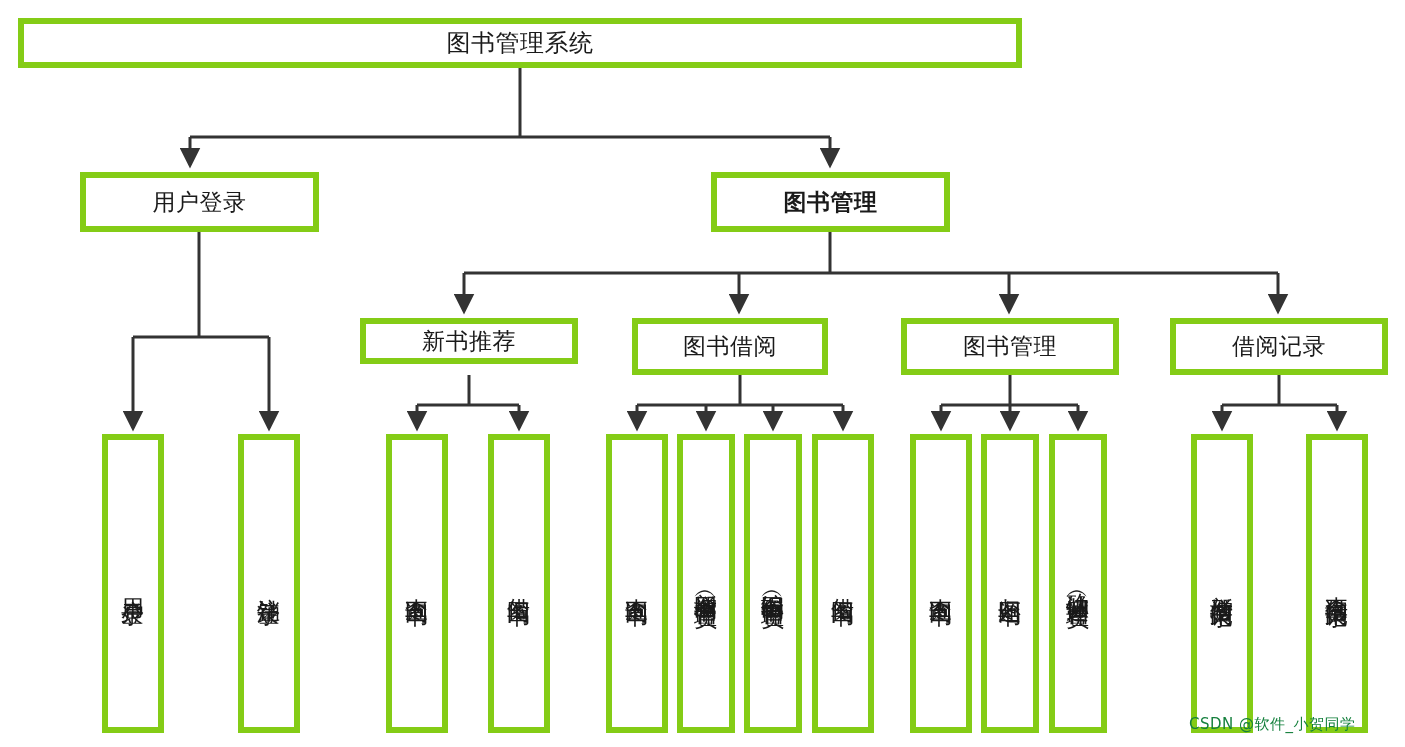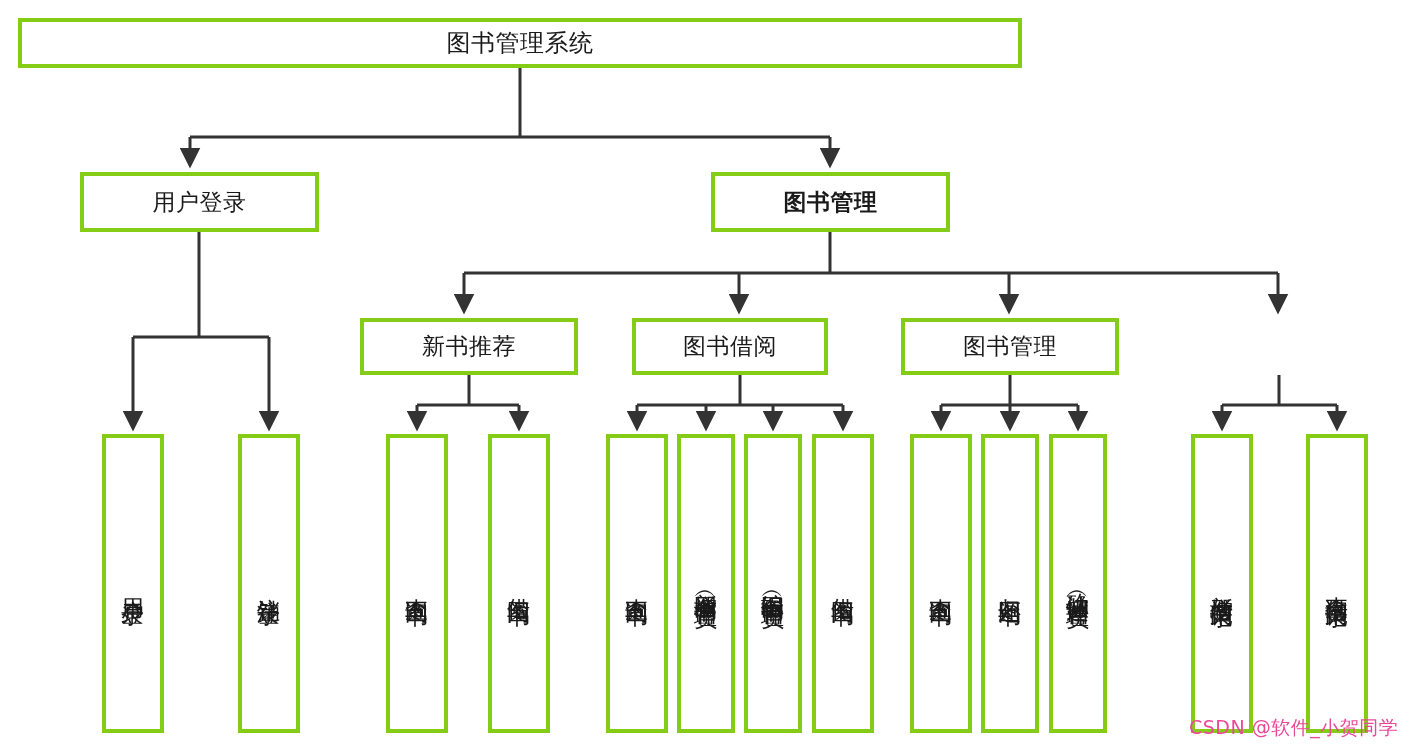--- a/index.html
+++ b/index.html
@@ -22,21 +22,21 @@
     position: absolute;
     left: 0;
     top: 0;
     width: 1405px;
     height: 747px;
     pointer-events: none;
   }
   .node {
     position: absolute;
     box-sizing: border-box;
-    border: 4px solid #84cc16;
+    border: 6px solid #84cc16;
     background: #ffffff;
     display: flex;
     align-items: center;
     justify-content: center;
     color: #1a1a1a;
     text-align: center;
   }
   .node.h {
     
     font-size: 23px;
@@ -57,22 +57,22 @@
     justify-content: center;
   }
   .vtext {
     writing-mode: vertical-rl;
     text-orientation: upright;
     white-space: nowrap;
     display: block;
   }
   .watermark {
     position: absolute;
-    color: #ec4899;
-    font-size: 19px;
+    color: #15803d;
+    font-size: 15px;
     letter-spacing: 0.5px;
     white-space: nowrap;
     user-select: none;
   }
 </style>
 </head>
 <body>
 
 <div id="canvas">
 
@@ -130,29 +130,32 @@
     <span>图书管理系统</span>
   </div>
 
   <div class="node h" style="left:80px; top:172px; width:239px; height:60px;">
     <span>用户登录</span>
   </div>
   <div class="node h" style="left:711px; top:172px; width:239px; height:60px;font-weight:bold;">
     <span>图书管理</span>
   </div>
 
-  <div class="node h" style="left:360px; top:318px; width:218px; height:57px;">
+  <div class="node h" style="left:360px; top:318px; width:218px; height:46px;">
     <span>新书推荐</span>
   </div>
   <div class="node h" style="left:632px; top:318px; width:196px; height:57px;">
     <span>图书借阅</span>
   </div>
   <div class="node h" style="left:901px; top:318px; width:218px; height:57px;">
     <span>图书管理</span>
   </div>
+  <div class="node h" style="left:1170px; top:318px; width:218px; height:57px;">
+    <span>借阅记录</span>
+  </div>
 
   <div class="node v" style="left:102px; top:434px; width:62px; height:299px;">
     <span class="vtext">用户登录</span>
   </div>
   <div class="node v" style="left:238px; top:434px; width:62px; height:299px;">
     <span class="vtext">注销登录</span>
   </div>
 
   <div class="node v" style="left:386px; top:434px; width:62px; height:299px;">
     <span class="vtext">查询图书</span>

